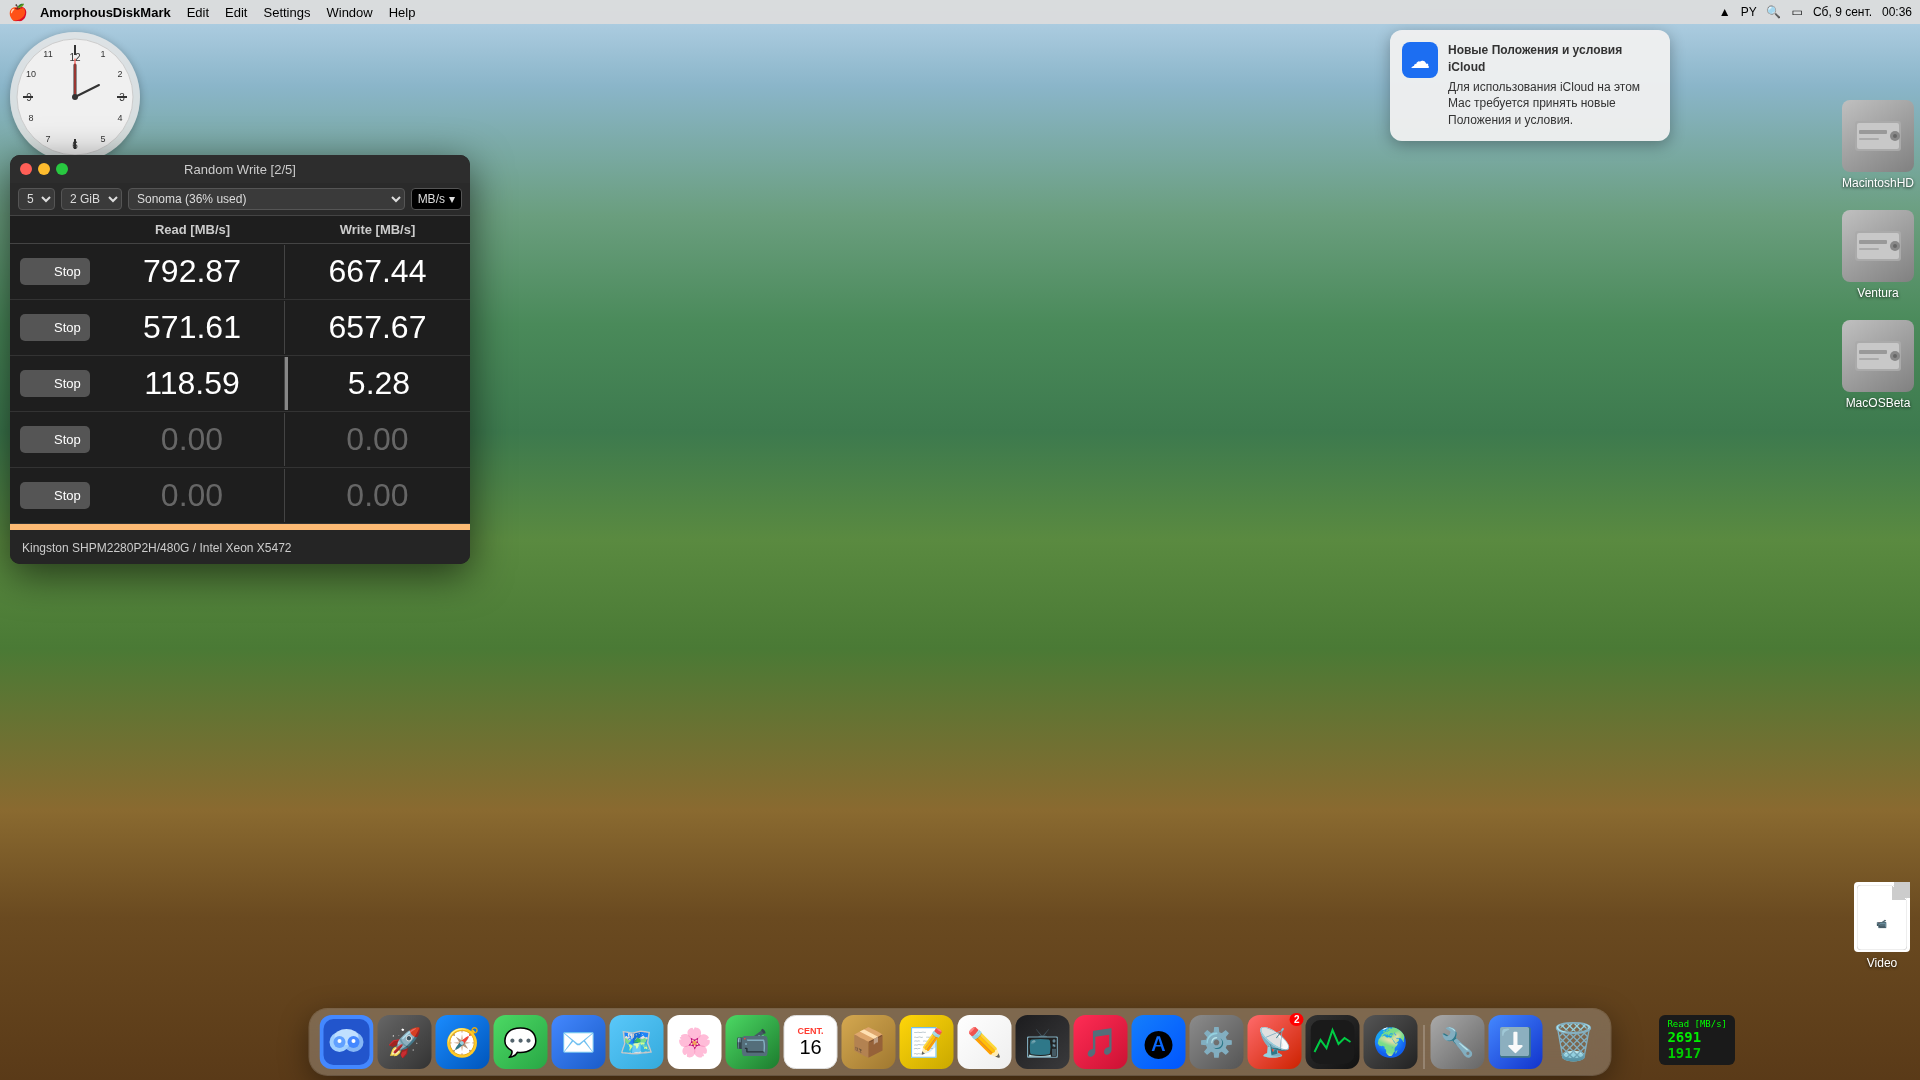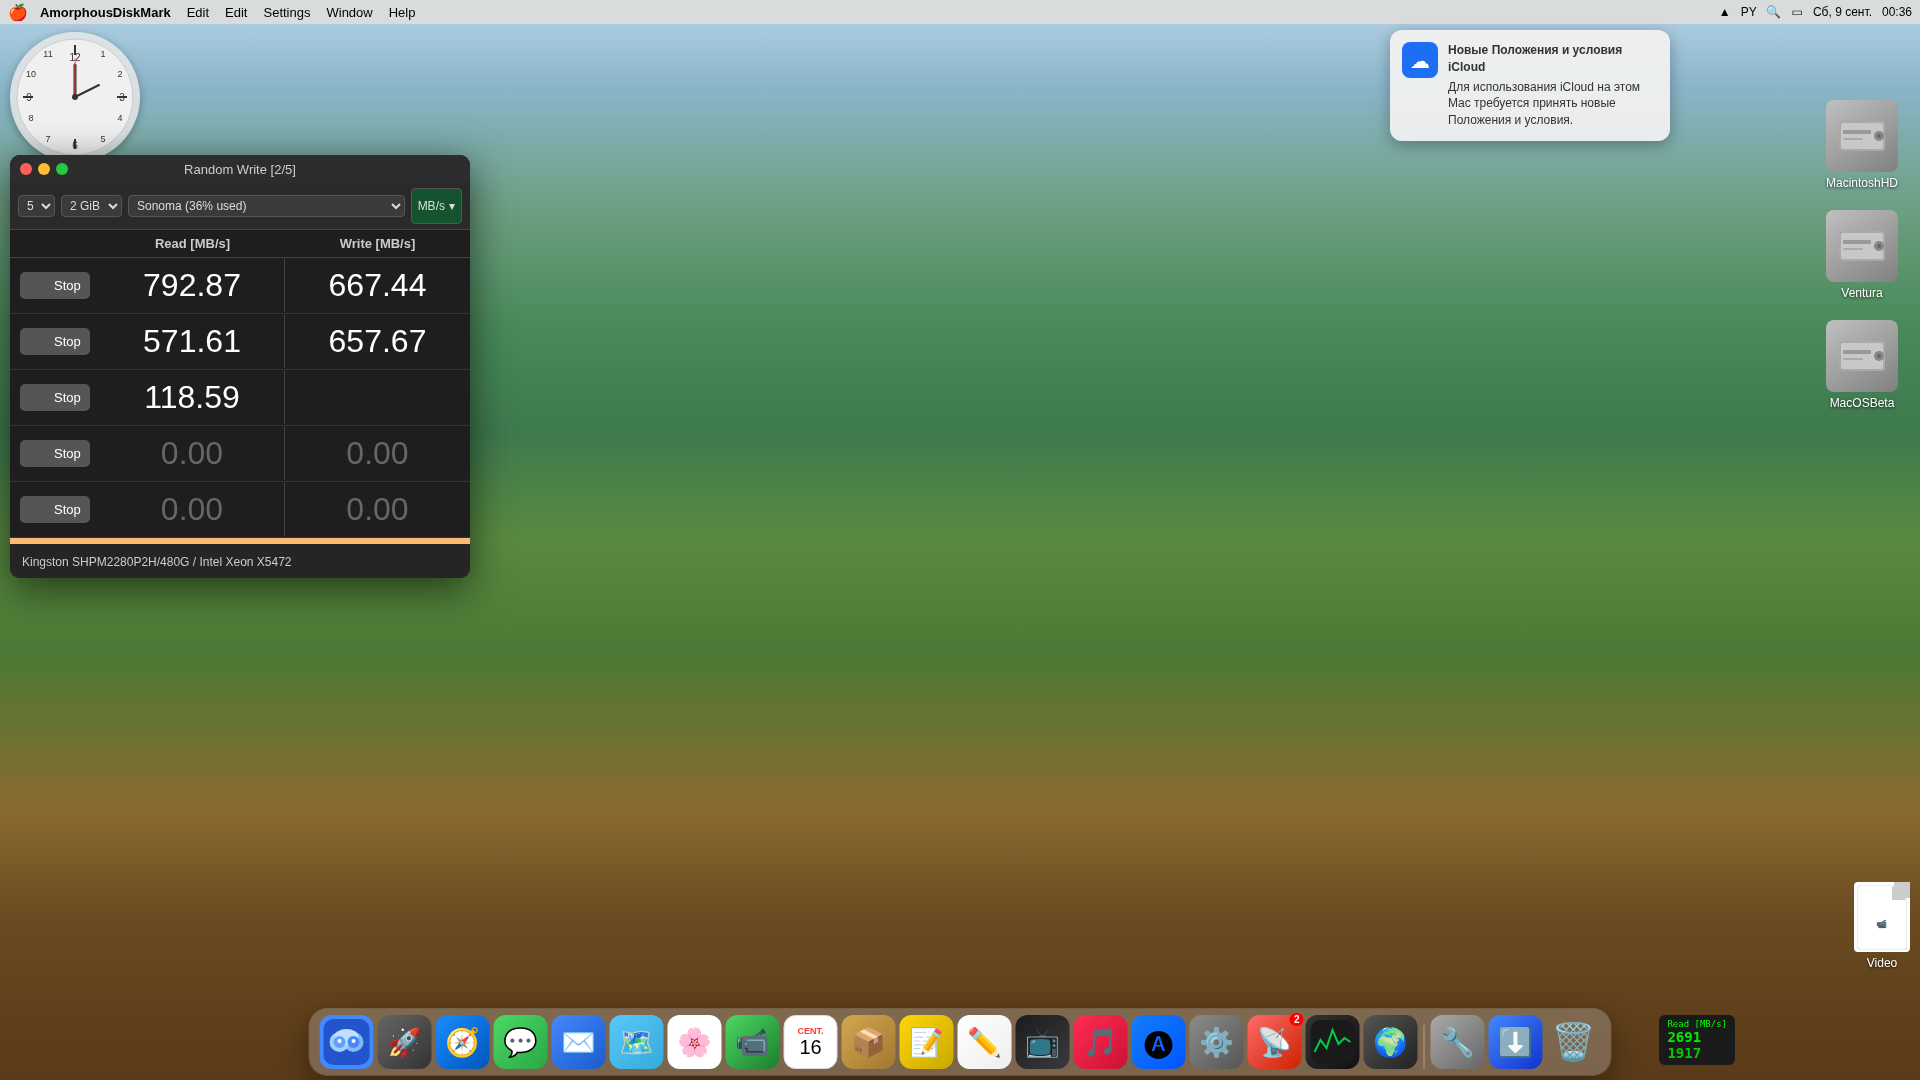--- a/index.html
+++ b/index.html
@@ -151,27 +151,27 @@
     .toolbar-select {
       background: #3a3a3a;
       border: 1px solid #555;
       border-radius: 4px;
       color: #ddd;
       font-size: 12px;
       padding: 2px 4px;
       height: 22px;
     }
     .toolbar-unit {
-      background: #14532d;
+      background: #000000;
       border: 1px solid #555;
       border-radius: 4px;
       color: #ddd;
       font-size: 12px;
       padding: 2px 6px;
-      height: 36px;
+      height: 22px;
       display: flex;
       align-items: center;
       gap: 4px;
     }
 
     
     .table-area {
       background: #1e1e1e;
     }
     .table-header {
@@ -249,21 +249,21 @@
       border-top: 6px solid #fdba74;
     }
     .device-label {
       color: #ccc;
       font-size: 12px;
     }
 
     
     .sidebar-icons {
       position: absolute;
-      right: 22px;
+      right: 6px;
       top: 100px;
       display: flex;
       flex-direction: column;
       align-items: center;
       gap: 20px;
       z-index: 50;
     }
     .desktop-icon {
       display: flex;
       flex-direction: column;
@@ -550,20 +550,21 @@
       </div>
       <div class="read-cell val-white">571.61</div>
       <div class="write-cell val-white">657.67</div>
     </div>
 
     <div class="table-row">
       <div class="stop-cell">
         <button class="stop-btn">Stop</button>
       </div>
       <div class="read-cell val-white">118.59</div>
+      <div class="write-cell val-white highlight-write">5.28</div>
     </div>
 
     <div class="table-row">
       <div class="stop-cell">
         <button class="stop-btn">Stop</button>
       </div>
       <div class="read-cell val-gray">0.00</div>
       <div class="write-cell val-gray">0.00</div>
     </div>
 

